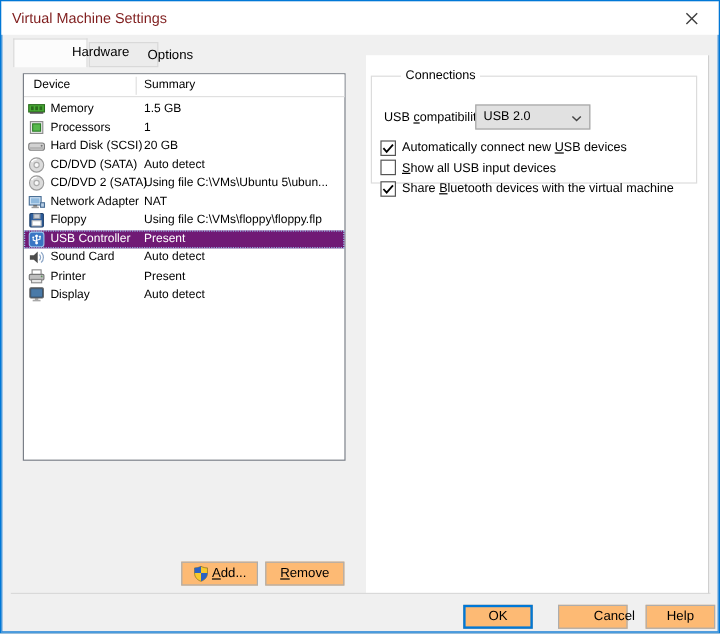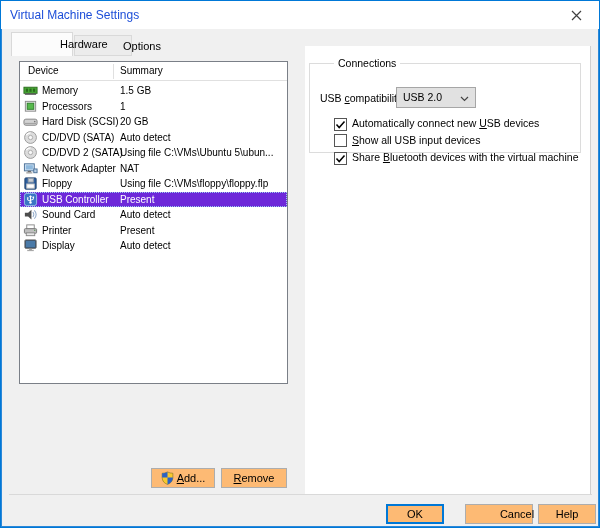--- a/index.html
+++ b/index.html
@@ -4,60 +4,60 @@
 <style>
   html,body{margin:0;padding:0;background:#cfcfcf;}
   *{box-sizing:border-box;}
   .win{
     position:relative;width:600px;height:528px;background:#f0f0f0;
     border:1px solid #0078d7;outline:1px solid #2b88d8;outline-offset:-2px;
     font-family:"Liberation Sans","DejaVu Sans",sans-serif;color:#000;overflow:hidden;
   }
   
   .titlebar{position:absolute;left:0;top:0;width:598px;height:28px;background:#ffffff;}
-  .title{position:absolute;left:9px;top:0;line-height:28px;font-size:12px;color:#1d4ed8;}
+  .title{position:absolute;left:9px;top:0;line-height:28px;font-size:12px;color:#7f1d1d;}
   .closebtn{position:absolute;right:0;top:0;width:45px;height:28px;display:flex;align-items:center;justify-content:center;cursor:default;}
   
   .tab{position:absolute;font-size:11px;text-align:center;border:1px solid #d9d9d9;padding-left:48px;}
   .tab.active{left:10px;top:31px;width:62px;height:24px;background:#fcfcfc;border-bottom:none;line-height:23px;z-index:3;}
   .tab.inactive{left:73px;top:34px;width:58px;height:21px;background:#ececec;line-height:20px;z-index:2;}
   .pagebottom{position:absolute;left:8px;top:493px;width:583px;height:1px;background:#d9d9d9;}
   
   .rpanel{position:absolute;left:304px;top:45px;width:286px;height:449px;background:#ffffff;
     border-right:1px solid #cfcfcf;border-bottom:1px solid #d9d9d9;z-index:1;}
   
   .group{position:absolute;left:4px;top:17px;width:272px;height:90px;border:1px solid #dcdcdc;}
   .grouplabel{position:absolute;left:24px;top:-7px;background:#ffffff;padding:0 4px;font-size:10.5px;}
   .fieldrow{position:absolute;left:10px;top:23px;width:250px;height:22px;font-size:10.5px;line-height:22px;}
-  .combo{position:absolute;left:76px;top:0;width:80px;height:21px;background:#e1e1e1;border:1px solid #a6a6a6;
+  .combo{position:absolute;left:76px;top:0;width:96px;height:21px;background:#e1e1e1;border:1px solid #a6a6a6;
     font-size:10.5px;line-height:19px;padding-left:6px;cursor:default;}
   .combo svg{position:absolute;right:6px;top:8px;}
-  .cbrow{position:absolute;left:7px;width:262px;height:15px;font-size:10.5px;line-height:14px;cursor:default;margin-left:17px;}
+  .cbrow{position:absolute;left:7px;width:262px;height:15px;font-size:10.5px;line-height:14px;cursor:default;}
   .cbrow .box{display:inline-block;width:13px;height:13px;background:#fff;border:1px solid #555;vertical-align:-3px;margin-right:5px;text-align:center;}
   .u{text-decoration:underline;}
   
   .list{position:absolute;left:18px;top:60px;width:269px;height:323px;background:#fff;border:1px solid #7a7f87;z-index:2;}
   .lheader{position:absolute;left:0;top:0;width:267px;height:19px;background:#fff;border-bottom:1px solid #e0e0e0;font-size:10px;}
   .lheader .c1{position:absolute;left:8px;top:0;line-height:18px;}
   .lheader .c2{position:absolute;left:100px;top:0;line-height:18px;}
   .hsep{position:absolute;left:93px;top:2px;width:1px;height:15px;background:#e0e0e0;}
   .rows{position:absolute;left:0;top:21px;width:267px;}
   .row{position:relative;height:15.5px;font-size:10px;white-space:nowrap;cursor:default;}
   .row .ric{position:absolute;left:3px;top:0;width:16px;height:15px;display:flex;align-items:center;}
   .row .rname{position:absolute;left:22px;top:0;line-height:15.5px;}
   .row .rsum{position:absolute;left:100px;top:0;line-height:15.5px;width:165px;overflow:hidden;}
-  .row.selected{background:#6d28d9;color:#fff;outline:1px dotted #9ccdf0;outline-offset:-1px;}
+  .row.selected{background:#701a75;color:#fff;outline:1px dotted #9ccdf0;outline-offset:-1px;}
   
   .btn{position:absolute;height:20px;background:#fdba74;border:1px solid #adadad;font-size:11px;
     display:flex;align-items:center;justify-content:center;cursor:default;font-family:inherit;color:#000;padding:0;}
   .btn.default{border:2px solid #0078d7;}
   #addbtn{left:150px;top:467px;width:64px;}
   #removebtn{left:220px;top:467px;width:66px;}
   #okbtn{left:385px;top:503px;width:58px;}
-  #cancelbtn{left:464px;top:503px;width:68px;padding-left:36px;}
+  #cancelbtn{left:464px;top:503px;width:58px;padding-left:36px;}
   #helpbtn{left:537px;top:503px;width:58px;}
   .shield{margin-right:3px;}
 </style>
 </head>
 <body>
 
 <div class="win">
 
   <div class="titlebar">
     <span class="title">Virtual Machine Settings</span>

